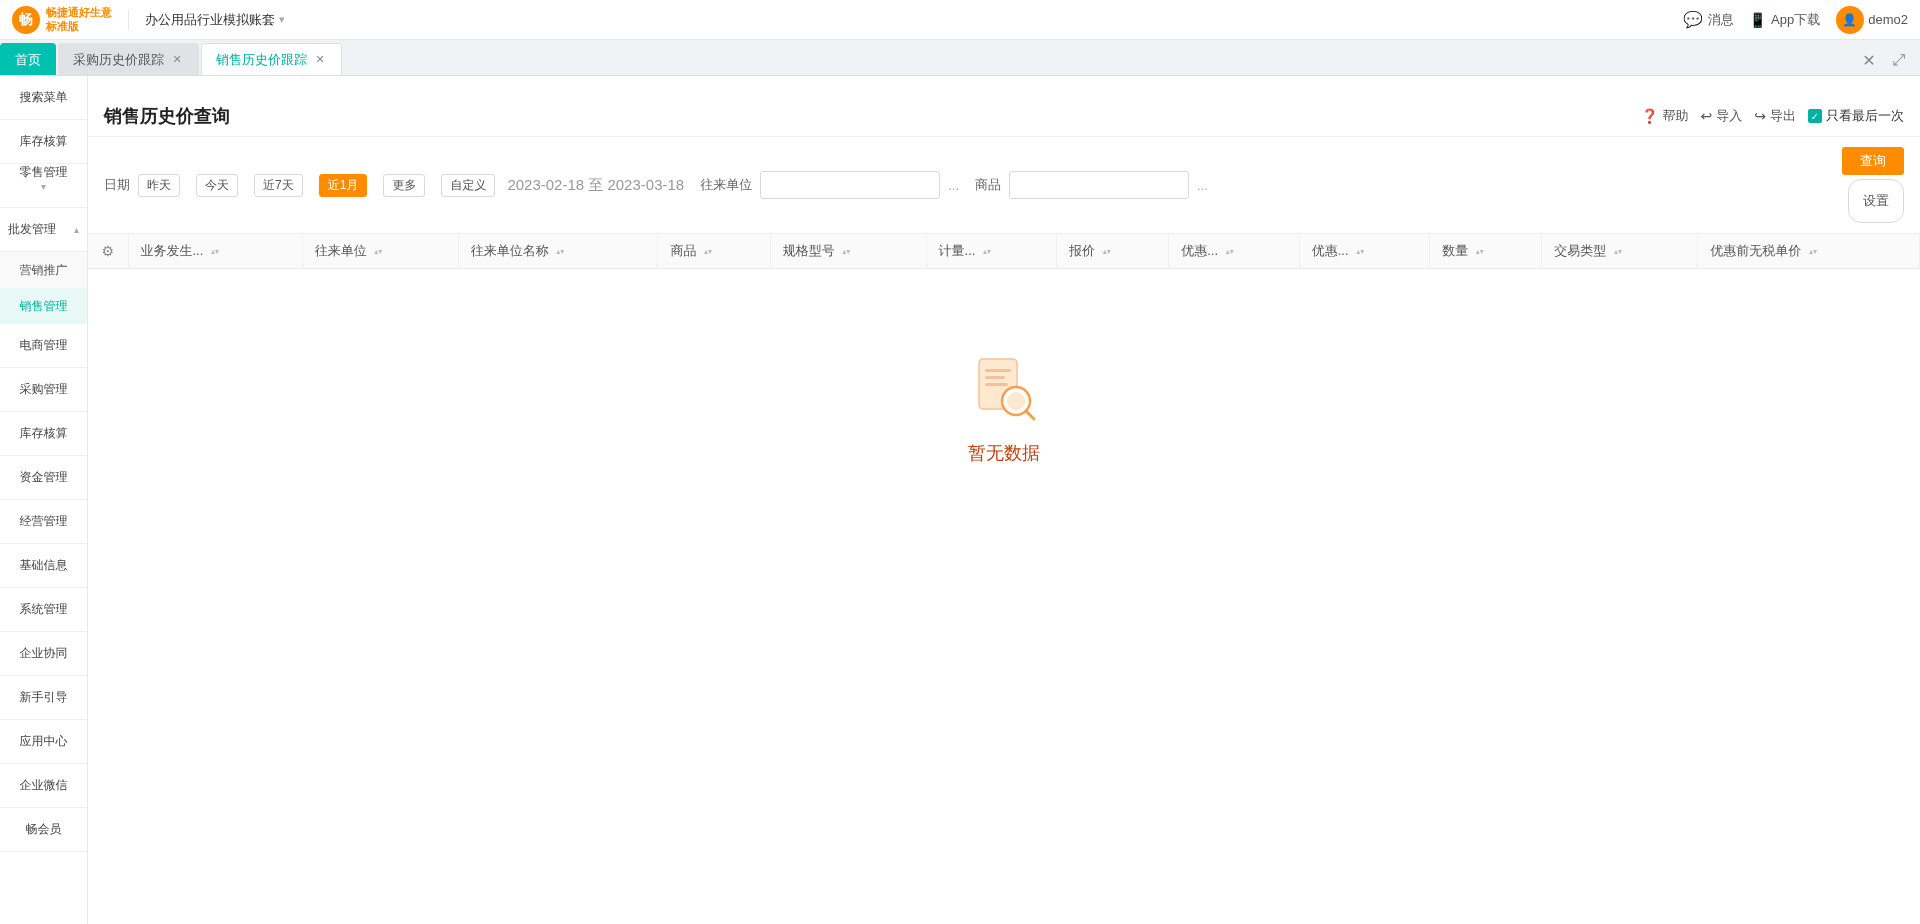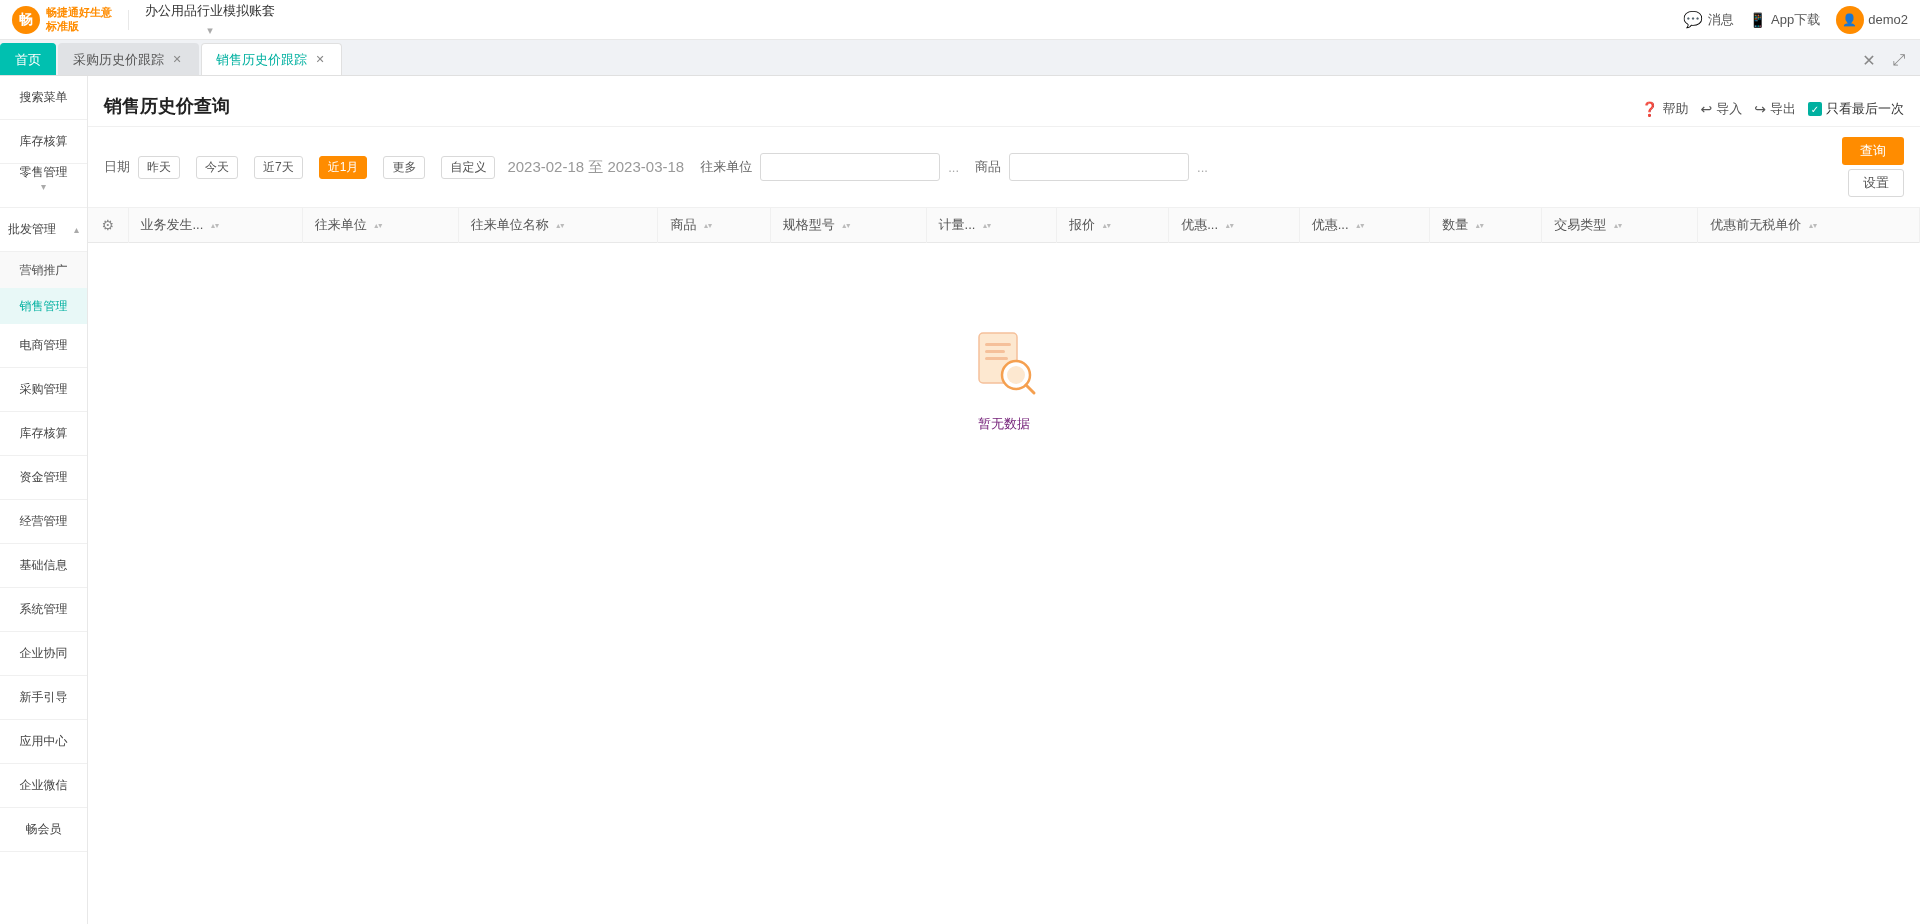--- a/index.html
+++ b/index.html
@@ -49,21 +49,20 @@
       background: #e8e8e8;
       margin: 0 8px;
     }
     .workspace-selector {
       display: flex;
       align-items: center;
       gap: 4px;
       font-size: 13px;
       color: #333;
       cursor: pointer;
-      flex-direction: column;
     }
     .top-header-right {
       display: flex;
       align-items: center;
       gap: 16px;
     }
     .header-action {
       display: flex;
       align-items: center;
       gap: 4px;
@@ -203,24 +202,24 @@
     .content-area {
       flex: 1;
       display: flex;
       flex-direction: column;
       background: #fff;
       overflow: hidden;
     }
 
     
     .page-header {
-      padding: 18px 16px 8px 16px;
+      padding: 28px 16px 8px 16px;
       border-bottom: 1px solid #f0f0f0;
       display: flex;
-      align-items: flex-end;
+      align-items: center;
       justify-content: space-between;
     }
     .page-title {
       font-size: 18px;
       font-weight: 600;
       color: #222;
     }
     .page-header-actions {
       display: flex;
       align-items: center;
@@ -317,25 +316,25 @@
       padding: 5px 18px;
       background: #ff8c00;
       color: #fff;
       border: none;
       border-radius: 3px;
       font-size: 13px;
       cursor: pointer;
       font-family: 'Microsoft YaHei', Arial, sans-serif;
     }
     .settings-btn {
-      padding: 4px 14px;
+      padding: 12px 14px;
       background: #fff;
       color: #555;
       border: 1px solid #d9d9d9;
-      border-radius: 3px;
+      border-radius: 13px;
       font-size: 13px;
       cursor: pointer;
       font-family: Liberation Sans, sans-serif;
     }
     .filter-right {
       margin-left: auto;
       display: flex;
       flex-direction: column;
       align-items: flex-end;
       gap: 4px;
@@ -639,17 +638,17 @@
             <rect x="15" y="10" width="38" height="50" rx="4" fill="#fde8d0" stroke="#f5c09a" stroke-width="1.5"></rect>
             <rect x="21" y="20" width="26" height="3" rx="1.5" fill="#f5c09a"></rect>
             <rect x="21" y="27" width="20" height="3" rx="1.5" fill="#f5c09a"></rect>
             <rect x="21" y="34" width="23" height="3" rx="1.5" fill="#f5c09a"></rect>
 
             <circle cx="52" cy="52" r="14" fill="#fff" stroke="#f5a050" stroke-width="2.5"></circle>
             <circle cx="52" cy="52" r="9" fill="#fde8d0"></circle>
             <line x1="62" y1="62" x2="70" y2="70" stroke="#f5a050" stroke-width="3" stroke-linecap="round"></line>
           </svg>
         </div>
-        <span style="color:#701a75; font-size:13px;">暂无数据</span>
+        <span style="color:#c2410c; font-size:18px;">暂无数据</span>
       </div>
     </div>
   </div>
 </div>
 
 </body></html>

